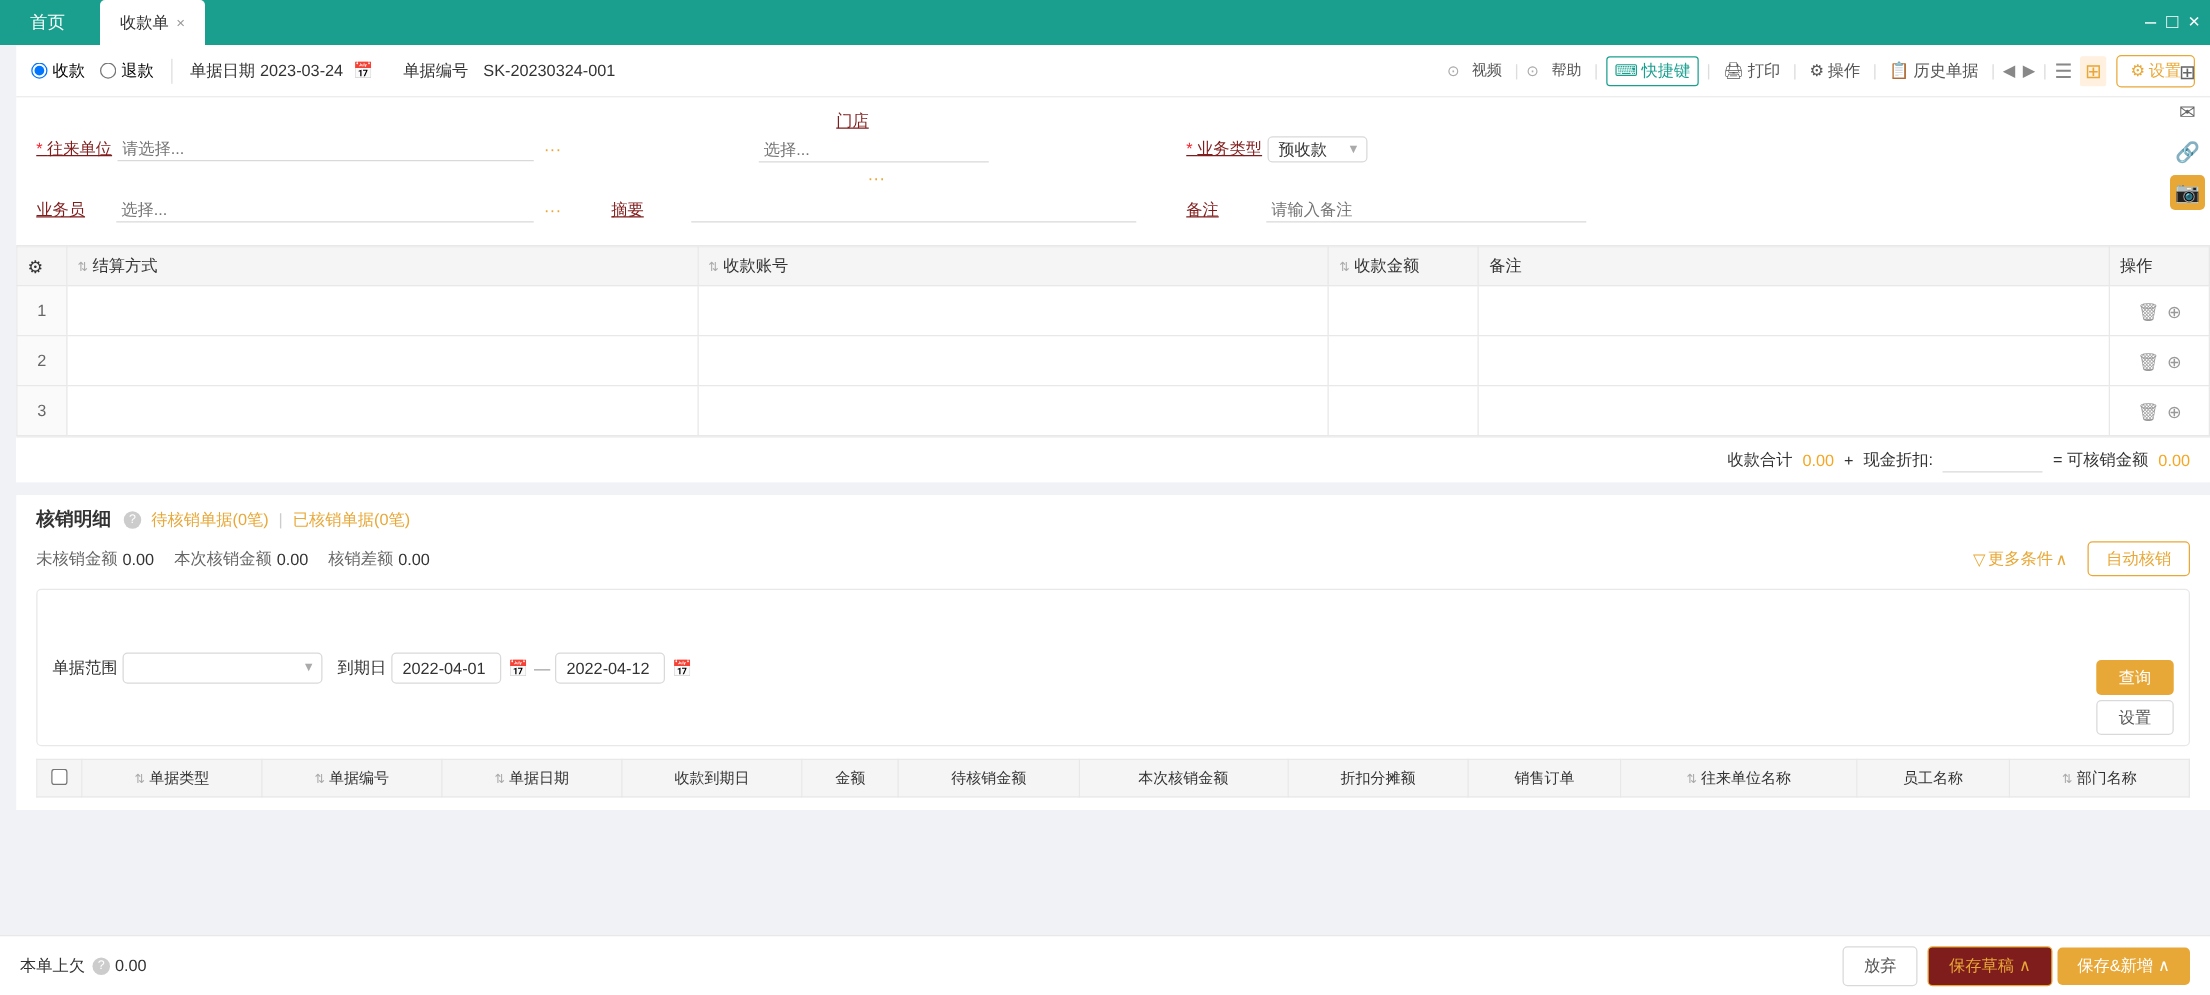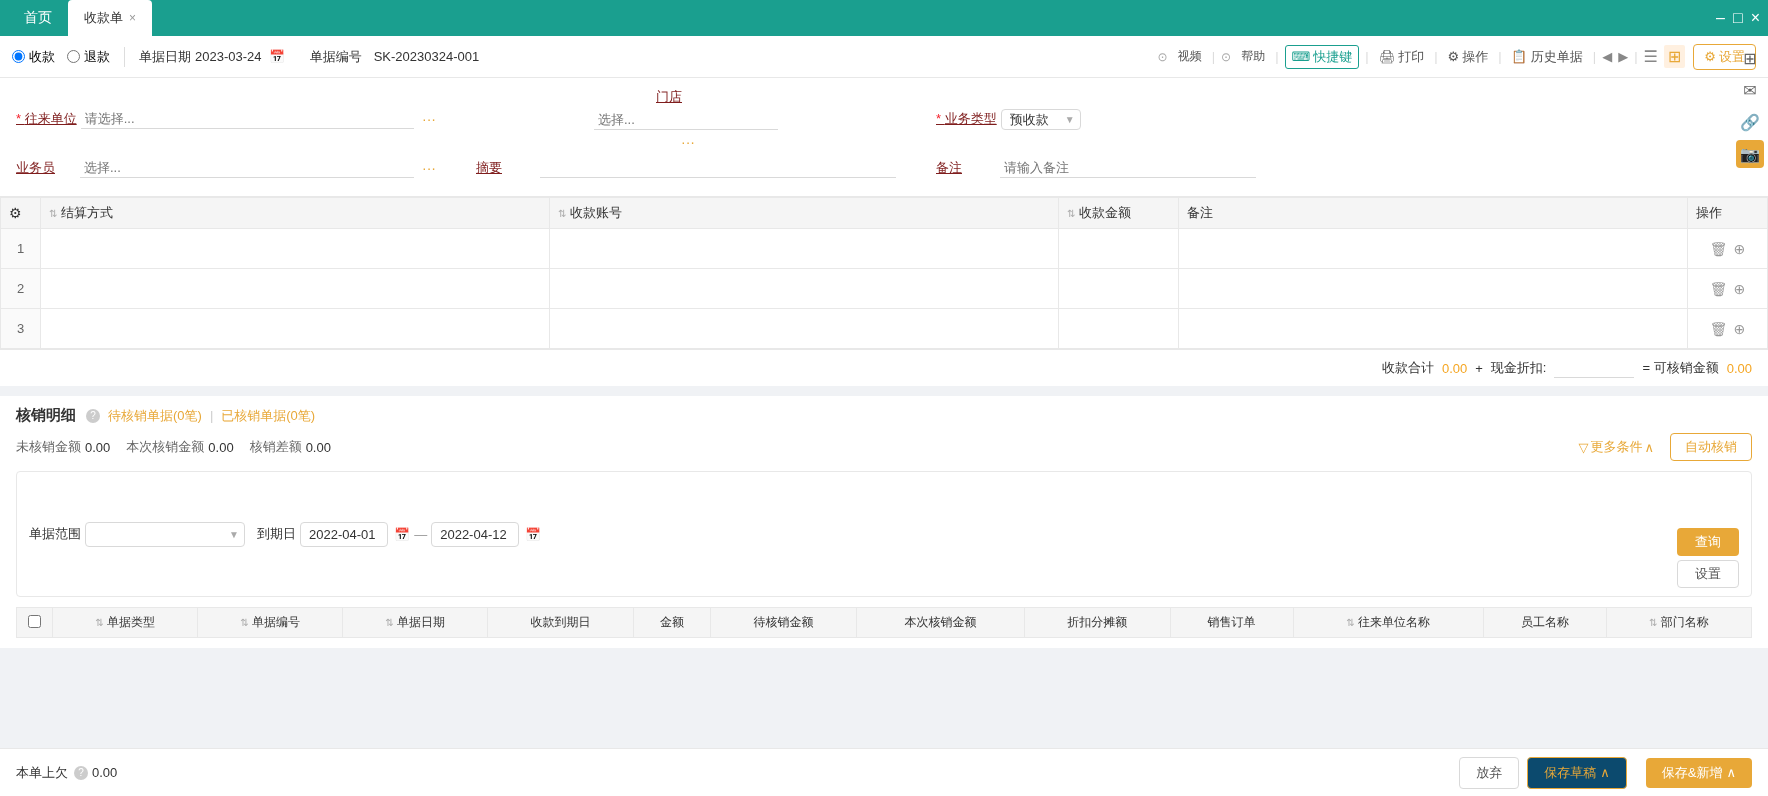--- a/index.html
+++ b/index.html
@@ -25,21 +25,21 @@
     .tab-active {
       background: #fff;
       color: #333;
       padding: 0 16px;
       height: 100%;
       display: flex;
       align-items: center;
       cursor: pointer;
       font-size: 14px;
       border-radius: 4px 4px 0 0;
-      margin-left: 0;
+      margin-left: 12px;
     }
     .tab-close {
       margin-left: 6px;
       color: #999;
       cursor: pointer;
       font-size: 12px;
     }
     .tab-bar-spacer { flex: 1; }
     .tab-bar-actions { display: flex; align-items: center; gap: 8px; }
     .tab-bar-actions span { color: #fff; font-size: 16px; cursor: pointer; }
@@ -312,29 +312,29 @@
       background: #fff;
       border: 1px solid #d9d9d9;
       border-radius: 4px;
       padding: 6px 16px;
       cursor: pointer;
       color: #555;
       font-size: 13px;
       margin-right: 8px;
     }
     .btn-draft {
-      background: #0c4a6e;
+      background: #7f1d1d;
       border: 1px solid #e8a838;
       color: #e8a838;
       border-radius: 4px;
       padding: 6px 16px;
       cursor: pointer;
       font-size: 13px;
       display: flex; align-items: center; gap: 4px;
-      margin-right: 19px;
+      margin-right: 4px;
     }
     .btn-save-new {
       background: #e8a838;
       border: none;
       color: #fff;
       border-radius: 4px;
       padding: 6px 16px;
       cursor: pointer;
       font-size: 13px;
       display: flex; align-items: center; gap: 4px;
@@ -367,20 +367,21 @@
       width: 14px; height: 14px; border-radius: 50%;
       background: #ccc; color: #fff; font-size: 10px;
       cursor: pointer; margin-left: 2px;
     }
 
     
     .main-scroll {
       height: calc(796px - 36px - 42px - 48px);
       overflow-y: auto;
       overflow-x: hidden;
+      padding-left: 13px;
     }
 
     .gear-icon-cell {
       width: 36px;
       text-align: center;
       cursor: pointer;
       color: #888;
       font-size: 14px;
     }
     .th-sort { font-size: 10px; color: #aaa; }

